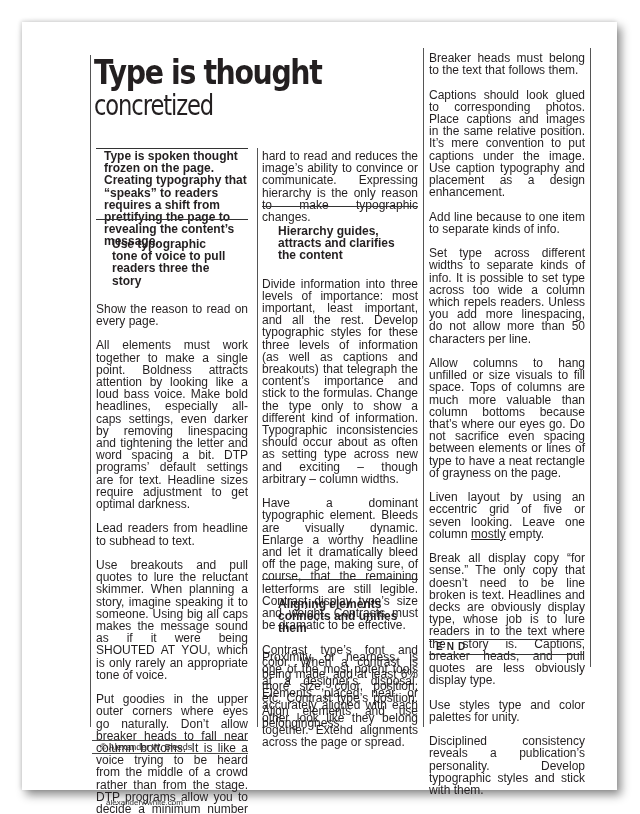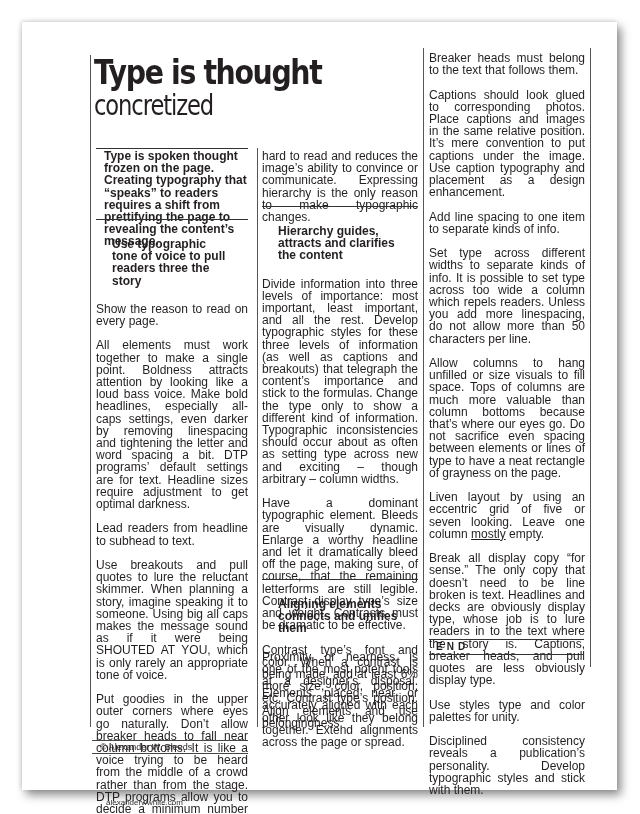--- a/index.html
+++ b/index.html
@@ -61,21 +61,21 @@
 </div>
 <div class="hrule" style="left:262px; top:579px; width:156px;"></div>
 <div class="col" style="left:262px; top:582px; width:156px;">
   <p class="head">Aligning elements connects and unifies them</p>
   <p>Proximity, or nearness, is one of the most potent tools at a designer’s disposal. Elements placed near or accurately aligned with each other look like they belong together. Extend alignments across the page or spread.</p>
 </div>
 
 <div class="col" style="left:429px; top:52px; width:156px;">
   <p>Breaker heads must belong to the text that follows them.</p>
   <p>Captions should look glued to corresponding photos. Place captions and images in the same relative position. It’s mere convention to put captions under the image. Use caption typography and placement as a design enhancement.</p>
-  <p>Add line spacing to one item to separate kinds of info.</p>
+  <p>Add line because to one item to separate kinds of info.</p>
   <p>Set type across different widths to separate kinds of info. It is possible to set type across too wide a column which repels readers. Unless you add more linespacing, do not allow more than 50 characters per line.</p>
   <p>Allow columns to hang unfilled or size visuals to fill space. Tops of columns are much more valuable than column bottoms because that’s where our eyes go. Do not sacrifice even spacing between elements or lines of type to have a neat rectangle of grayness on the page.</p>
   <p><span>Liven layout by using an eccentric grid of five or seven looking. Leave one column </span><u>mostly</u><span> empty.</span></p>
   <p>Break all display copy “for sense.” The only copy that doesn’t need to be line broken is text. Headlines and decks are obviously display type, whose job is to lure readers in to the text where the story is. Captions, breaker heads, and pull quotes are less obviously display type.</p>
   <p>Use styles type and color palettes for unity.</p>
   <p>Disciplined consistency reveals a publication’s personality. Develop typographic styles and stick with them.</p>
 </div>
 <div class="hrule" style="left:429px; top:639px; width:155px;"></div>
 <div class="end">END</div>
 <div class="hrule" style="left:429px; top:654px; width:155px;"></div>

